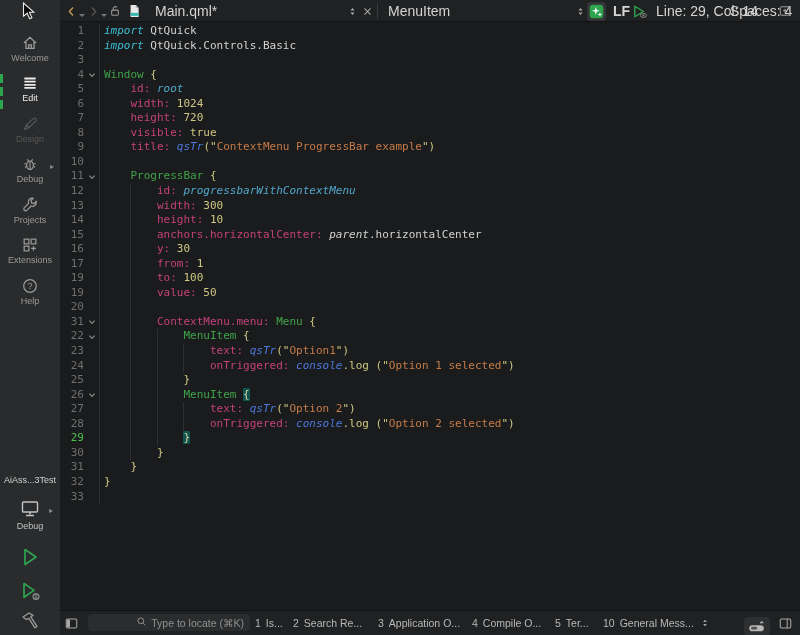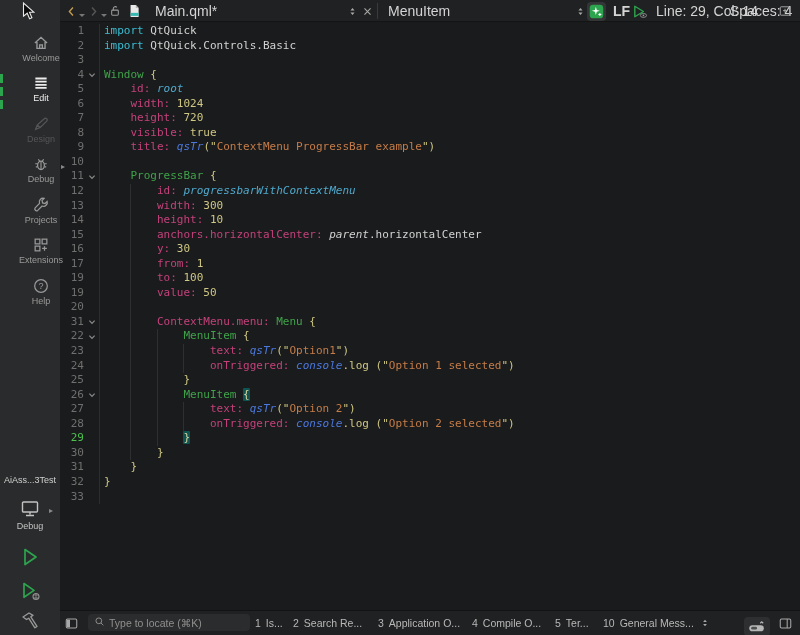--- a/index.html
+++ b/index.html
@@ -11,21 +11,21 @@
   #mode-indicator{position:absolute;left:0;top:74px;width:3px;height:36px;
     background:repeating-linear-gradient(to bottom,#2da44e 0 9px,transparent 9px 13px);}
   .mode{position:relative;height:40.5px;display:flex;flex-direction:column;align-items:center;
     justify-content:center;gap:1px;color:#9a9a9a;cursor:default;}
   .mode .micon{width:18px;height:18px;}
   .mode .micon svg{width:18px;height:18px;display:block;}
   .mode .mlabel{font-size:9px;line-height:10px;}
   .mode.active{color:#ececec;}
   .mode.disabled{color:#555657;}
   .mode .marrow{position:absolute;right:6px;top:12px;font-size:8px;color:#8a8a8a;}
-  #modes{position:absolute;top:28px;left:11px;width:60px;}
+  #modes{position:absolute;top:28px;left:0;width:60px;}
   #project-label{position:absolute;bottom:150px;width:60px;text-align:center;font-size:9px;color:#cfcfcf;}
   #kit-selector{position:absolute;bottom:104px;width:60px;text-align:center;color:#c2c2c2;}
   #kit-selector svg{width:22px;height:22px;display:block;margin:0 auto;}
   #kit-selector .klabel{font-size:9px;color:#c2c2c2;margin-top:1px;}
   #kit-selector .marrow{position:absolute;right:7px;top:8px;font-size:8px;color:#8a8a8a;}
   .runbtn{position:absolute;width:60px;text-align:center;}
   .runbtn svg{width:24px;height:24px;display:block;margin:0 auto;}
   #run-button{bottom:66px;}
   #run-debug-button{bottom:32px;}
   #build-button{bottom:2px;color:#9a9a9a;}
@@ -50,36 +50,36 @@
   #editor{position:absolute;left:0;top:22px;width:740px;height:588px;background:#1a1b1c;overflow:hidden;}
   #code{position:absolute;left:0;top:2px;width:740px;font-family:"DejaVu Sans Mono",monospace;
     font-size:11px;line-height:14.56px;}
   .code-line{display:flex;height:14.56px;}
   .gut{flex:0 0 40px;display:flex;box-sizing:border-box;border-right:1px solid #2c2d2e;}
   .lnum{flex:0 0 24px;text-align:right;color:#6f6f6f;font-size:11px;}
   .lnum.cur{color:#4cc14c;}
   .fold{flex:0 0 15px;display:flex;align-items:center;justify-content:center;}
   .ltxt{position:relative;white-space:pre;padding-left:4px;flex:1;color:#d2d2d2;}
   .guide{position:absolute;top:0;bottom:0;width:1px;background:#2e2f30;}
-  .tok-kw{color:#3bbdd3;}
+  .tok-kw{color:#3bbdd3;font-style:italic}
   .tok-typ{color:#3fa34a}
   .tok-prp{color:#c4417b}
   .tok-idv{color:#4fa8cc;font-style:italic}
   .tok-num{color:#cfc783}
   .tok-pun{color:#cfc783}
   .tok-str{color:#c57c48}
   .tok-fn{color:#4c78dd;font-style:italic}
   .tok-par{color:#d2d2d2;font-style:italic}
   .tok-pln{color:#d2d2d2}
   .tok-mat{color:#d8d2a0;background:#0f5450;border-radius:1px}
 
   
   #statusbar{position:absolute;left:0;top:610px;width:740px;height:25px;background:#202122;
     border-top:1px solid #131313;box-sizing:border-box;}
-  .sb{position:absolute;top:0;height:24px;display:flex;align-items:center;}
+  .sb{position:absolute;top:0;height:24px;display:flex;align-items:center;justify-content:flex-end;}
   #locator{left:28px;width:150px;height:17px;top:3px;background:#2b2c2d;border-radius:4px;
     display:flex;align-items:center;padding:0 6px;gap:4px;}
   #locator span{font-size:10.5px;color:#8f8f8f;white-space:nowrap;}
   .opane{position:absolute;top:0;height:24px;display:flex;align-items:center;gap:5px;
     font-size:10.5px;color:#b8b8b8;cursor:default;}
   .pillbtn{width:26px;height:19px;border-radius:4px;background:#2e2f30;display:flex;
     align-items:center;justify-content:center;}
 </style>
 </head>
 <body>

